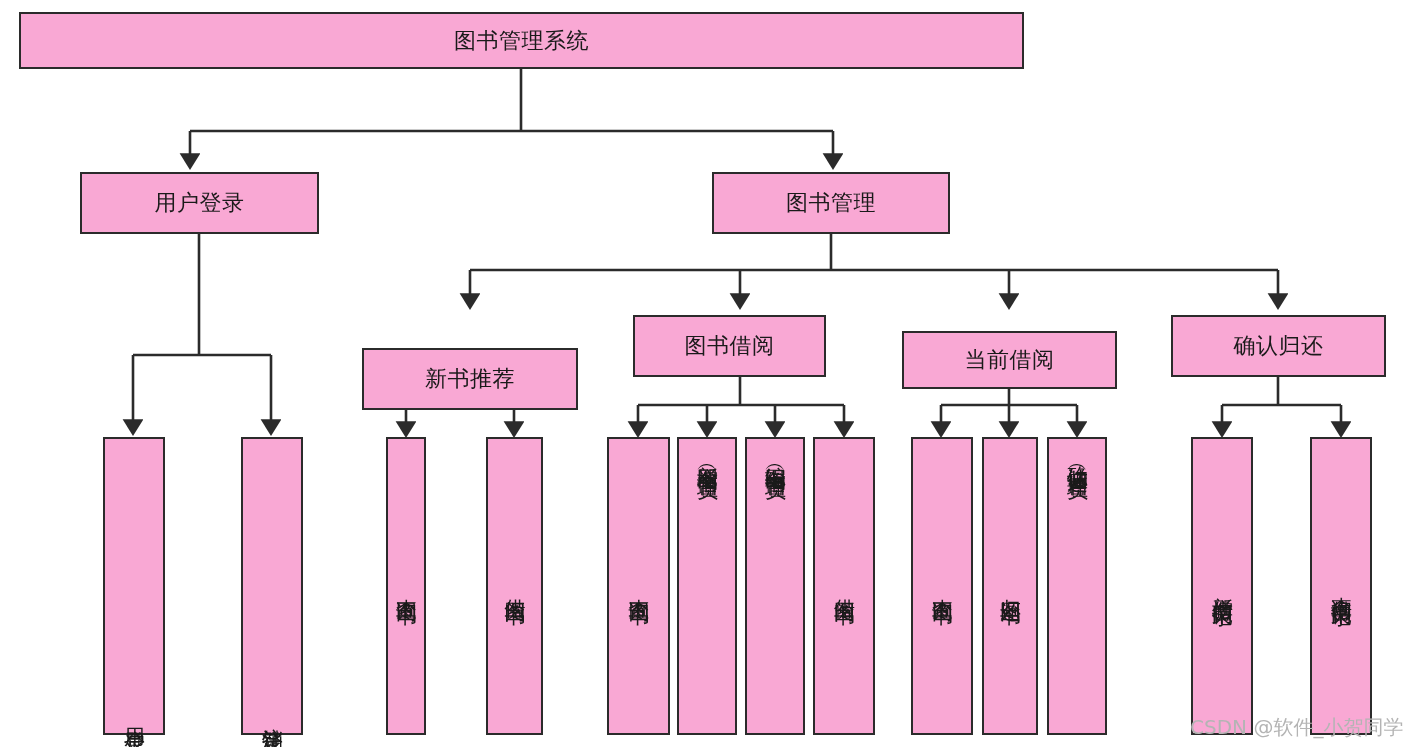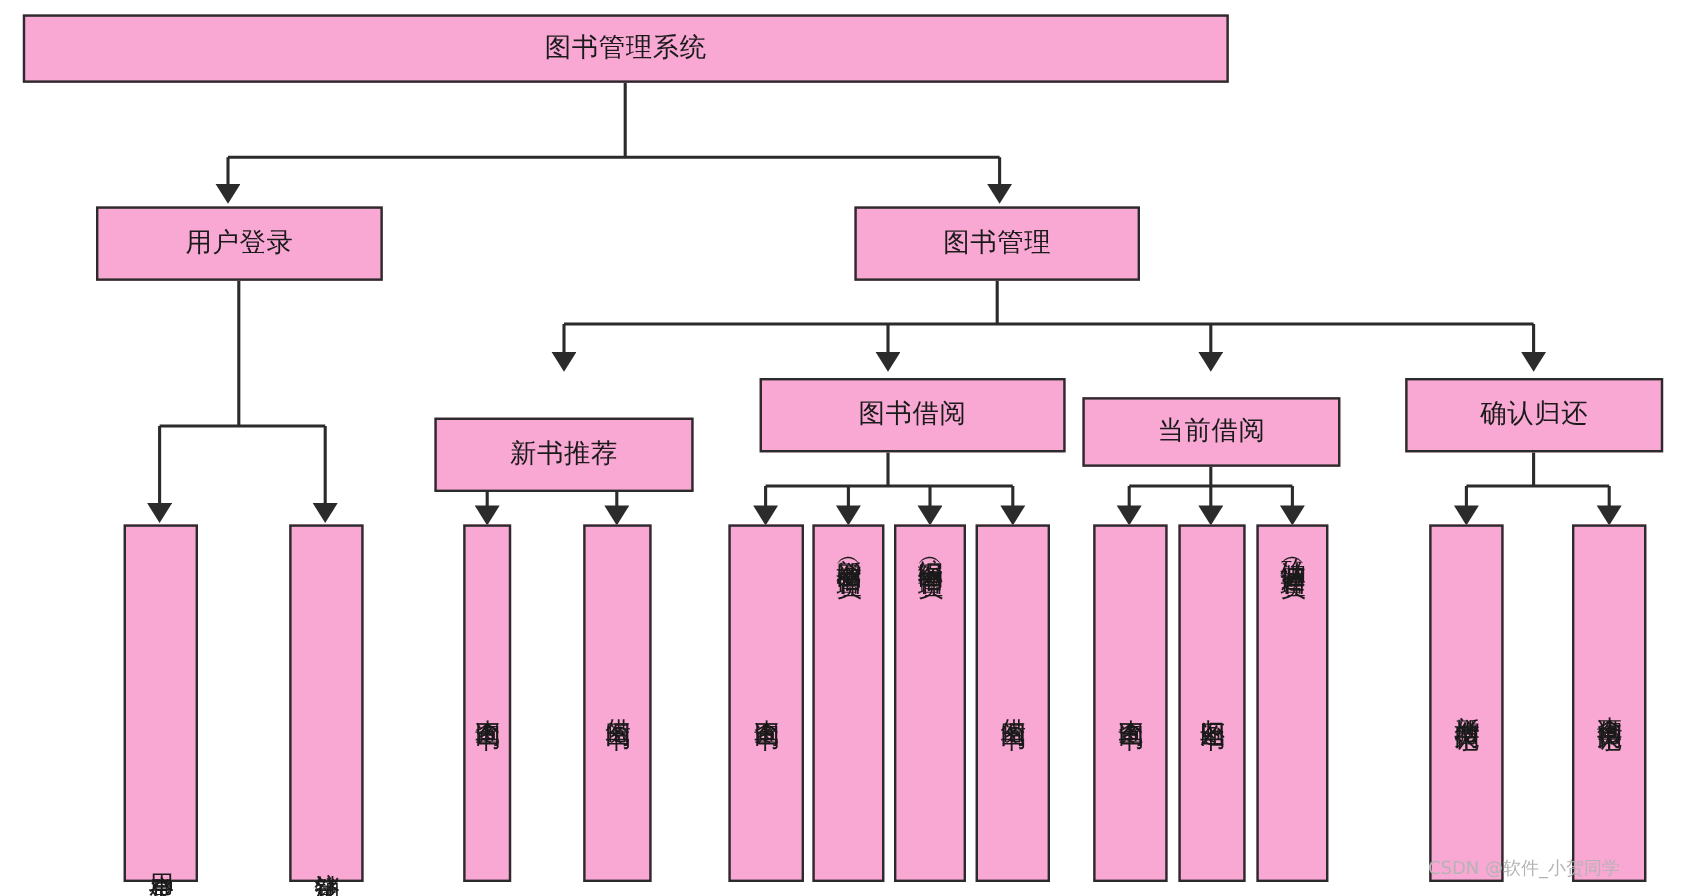--- a/index.html
+++ b/index.html
@@ -65,21 +65,21 @@
   }
   .node.v .node-label {
     writing-mode: vertical-rl;
     text-orientation: upright;
     font-size: 21px;
     line-height: 1.0;
     letter-spacing: 2px;
   }
   .watermark {
     position: absolute;
-    font-size: 15px;
+    font-size: 20px;
     color: #b4b4b4;
     white-space: nowrap;
     z-index: 5;
     font-family: "DejaVu Sans", "Liberation Sans", sans-serif;
   }
 </style>
 </head>
 <body>
 
 <div id="canvas">
@@ -143,21 +143,21 @@
   </div>
 
   <div class="node h" style="left:712px; top:172px; width:238px; height:62px;">
     <span class="node-label">图书管理</span>
   </div>
 
   <div class="node h" style="left:362px; top:315px; width:216px; height:62px;margin-top:33px;">
     <span class="node-label">新书推荐</span>
   </div>
 
-  <div class="node h" style="left:633px; top:315px; width:255px; height:62px;justify-content:center;">
+  <div class="node h" style="left:633px; top:315px; width:193px; height:62px;justify-content:center;">
     <span class="node-label">图书借阅</span>
   </div>
 
   <div class="node h" style="left:902px; top:331px; width:215px; height:58px;">
     <span class="node-label">当前借阅</span>
   </div>
 
   <div class="node h" style="left:1171px; top:315px; width:215px; height:62px;">
     <span class="node-label">确认归还</span>
   </div>

